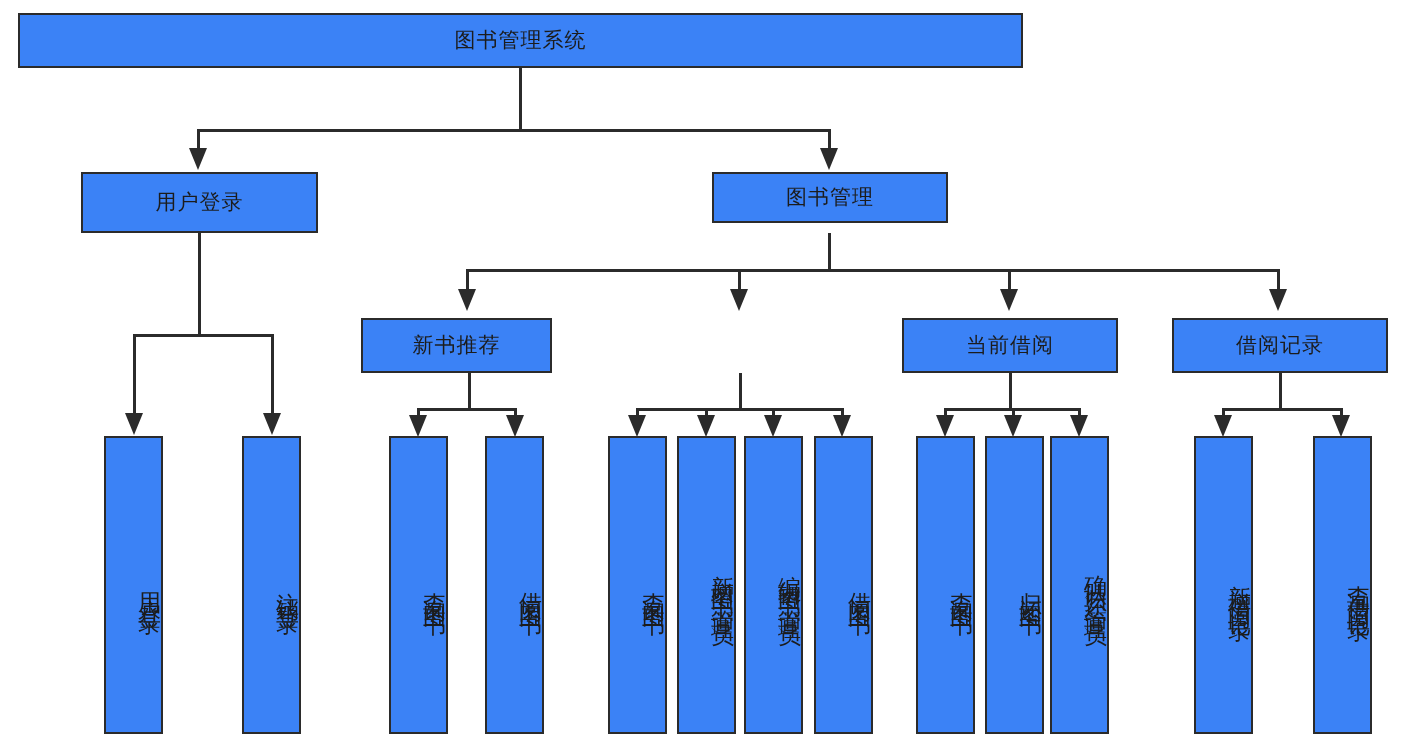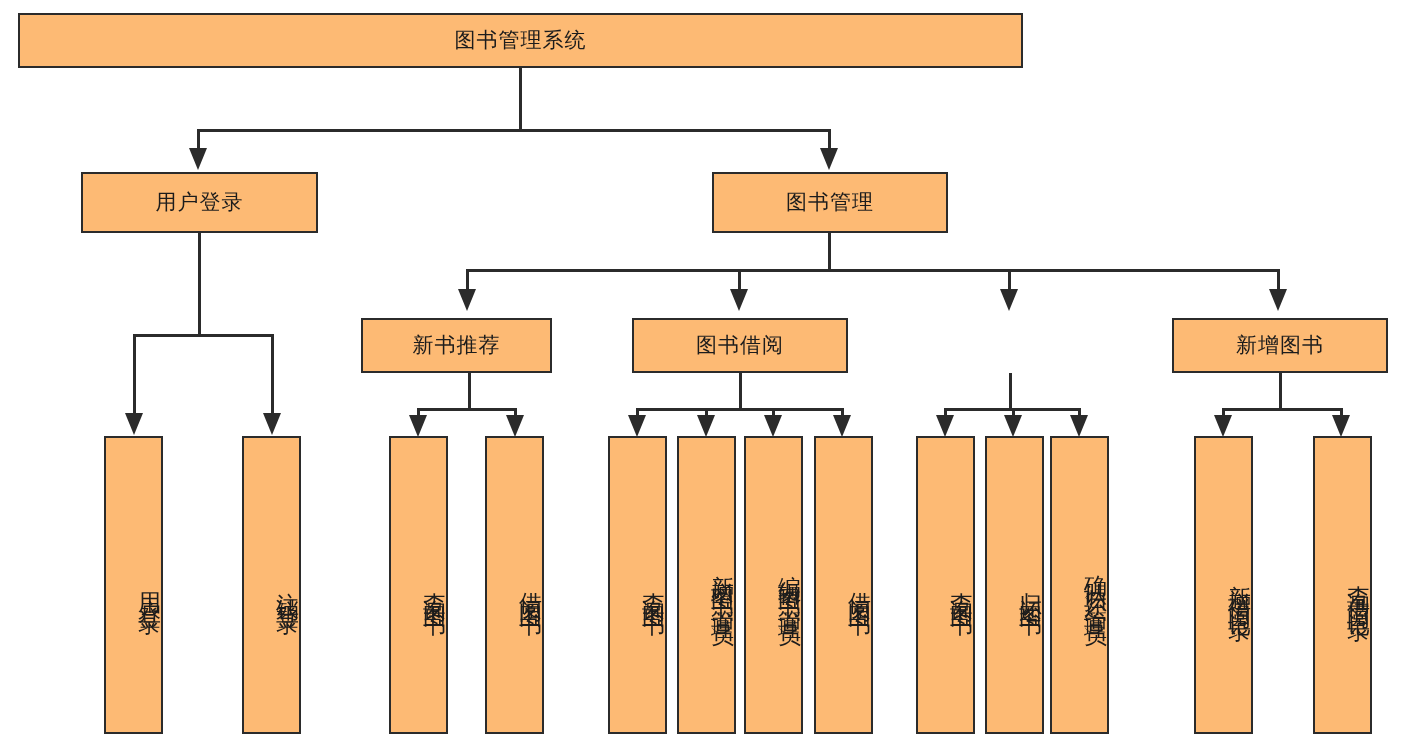--- a/index.html
+++ b/index.html
@@ -12,21 +12,21 @@
     width:1405px;
     height:747px;
     background:#ffffff;
     overflow:hidden;
   }
   
   .node{
     position:absolute;
     box-sizing:border-box;
     border:2px solid #2b2b2b;
-    background:#fdba74;
+    background:#3b82f6;
     display:flex;
     align-items:center;
     justify-content:center;
     color:#1c1c1c;
   }
   .node.h{
     font-size:21px;
     letter-spacing:1px;
     line-height:1;
   }
@@ -88,21 +88,21 @@
   <div class="hline" style="left:197px;top:129px;width:634px;"></div>
 
   <div class="vline" style="left:197px;top:129px;height:22px;"></div>
   <div class="arrow" style="left:189px;top:148px;"></div>
   <div class="vline" style="left:828px;top:129px;height:22px;"></div>
   <div class="arrow" style="left:820px;top:148px;"></div>
 
   <div class="node h" style="left:81px;top:172px;width:237px;height:61px;">
     <span class="lbl">用户登录</span>
   </div>
-  <div class="node h" style="left:712px;top:172px;width:236px;height:61px;">
+  <div class="node h" style="left:712px;top:172px;width:236px;height:51px;">
     <span class="lbl">图书管理</span>
   </div>
 
   <div class="vline" style="left:198px;top:233px;height:103px;"></div>
   <div class="hline" style="left:133px;top:334px;width:141px;"></div>
   <div class="vline" style="left:133px;top:334px;height:81px;"></div>
   <div class="arrow" style="left:125px;top:413px;"></div>
   <div class="vline" style="left:271px;top:334px;height:81px;"></div>
   <div class="arrow" style="left:263px;top:413px;"></div>
 
@@ -113,25 +113,25 @@
   <div class="vline" style="left:738px;top:269px;height:22px;"></div>
   <div class="arrow" style="left:730px;top:289px;"></div>
   <div class="vline" style="left:1008px;top:269px;height:22px;"></div>
   <div class="arrow" style="left:1000px;top:289px;"></div>
   <div class="vline" style="left:1277px;top:269px;height:22px;"></div>
   <div class="arrow" style="left:1269px;top:289px;"></div>
 
   <div class="node h" style="left:361px;top:318px;width:191px;height:55px;">
     <span class="lbl">新书推荐</span>
   </div>
-  <div class="node h" style="left:632px;top:318px;width:216px;height:55px;">
-    <span class="lbl">图书借阅</span>
+  <div class="node h" style="left:902px;top:318px;width:216px;height:55px;">
+    <span class="lbl">当前借阅</span>
   </div>
   <div class="node h" style="left:1172px;top:318px;width:216px;height:55px;">
-    <span class="lbl">新增图书</span>
+    <span class="lbl">借阅记录</span>
   </div>
 
   <div class="vline" style="left:468px;top:373px;height:37px;"></div>
   <div class="hline" style="left:417px;top:408px;width:100px;"></div>
   <div class="vline" style="left:417px;top:408px;height:10px;"></div>
   <div class="arrow" style="left:409px;top:415px;"></div>
   <div class="vline" style="left:514px;top:408px;height:10px;"></div>
   <div class="arrow" style="left:506px;top:415px;"></div>
 
   <div class="vline" style="left:739px;top:373px;height:37px;"></div>

